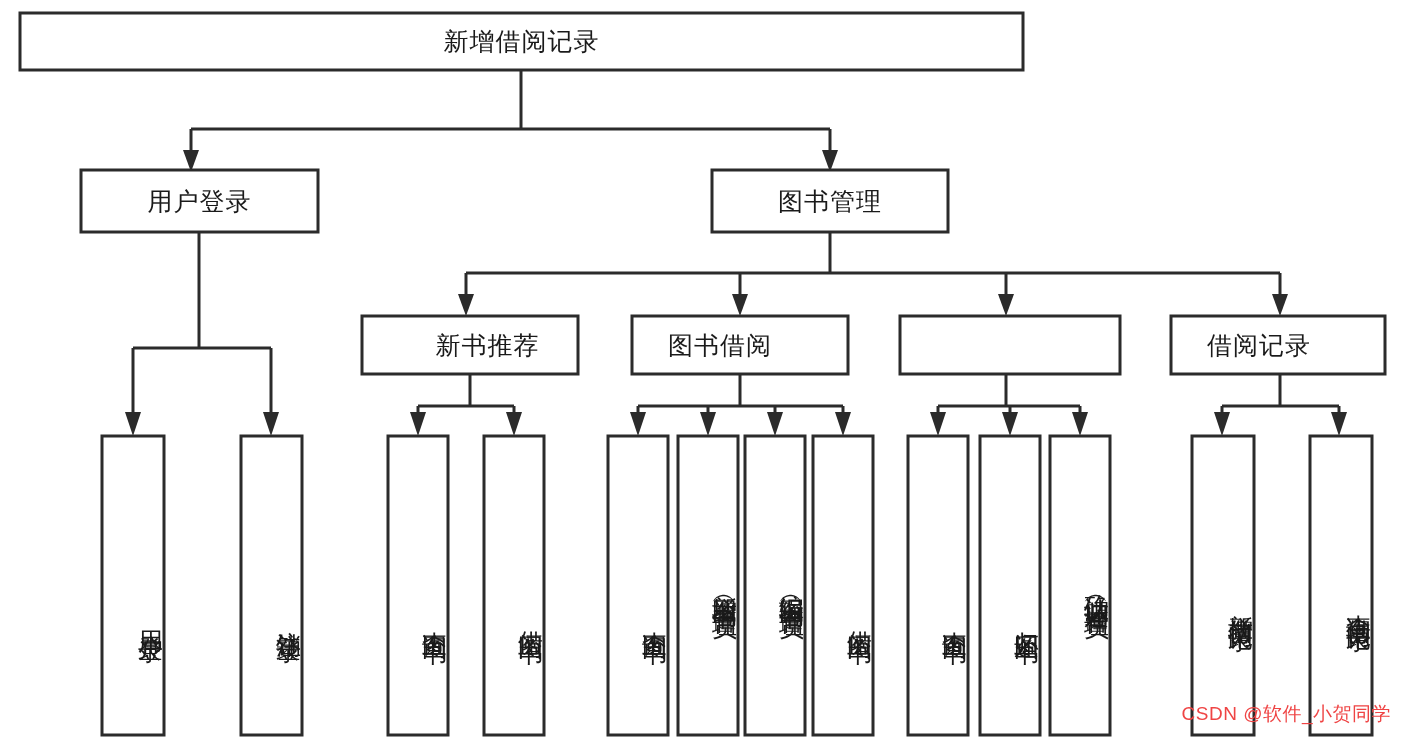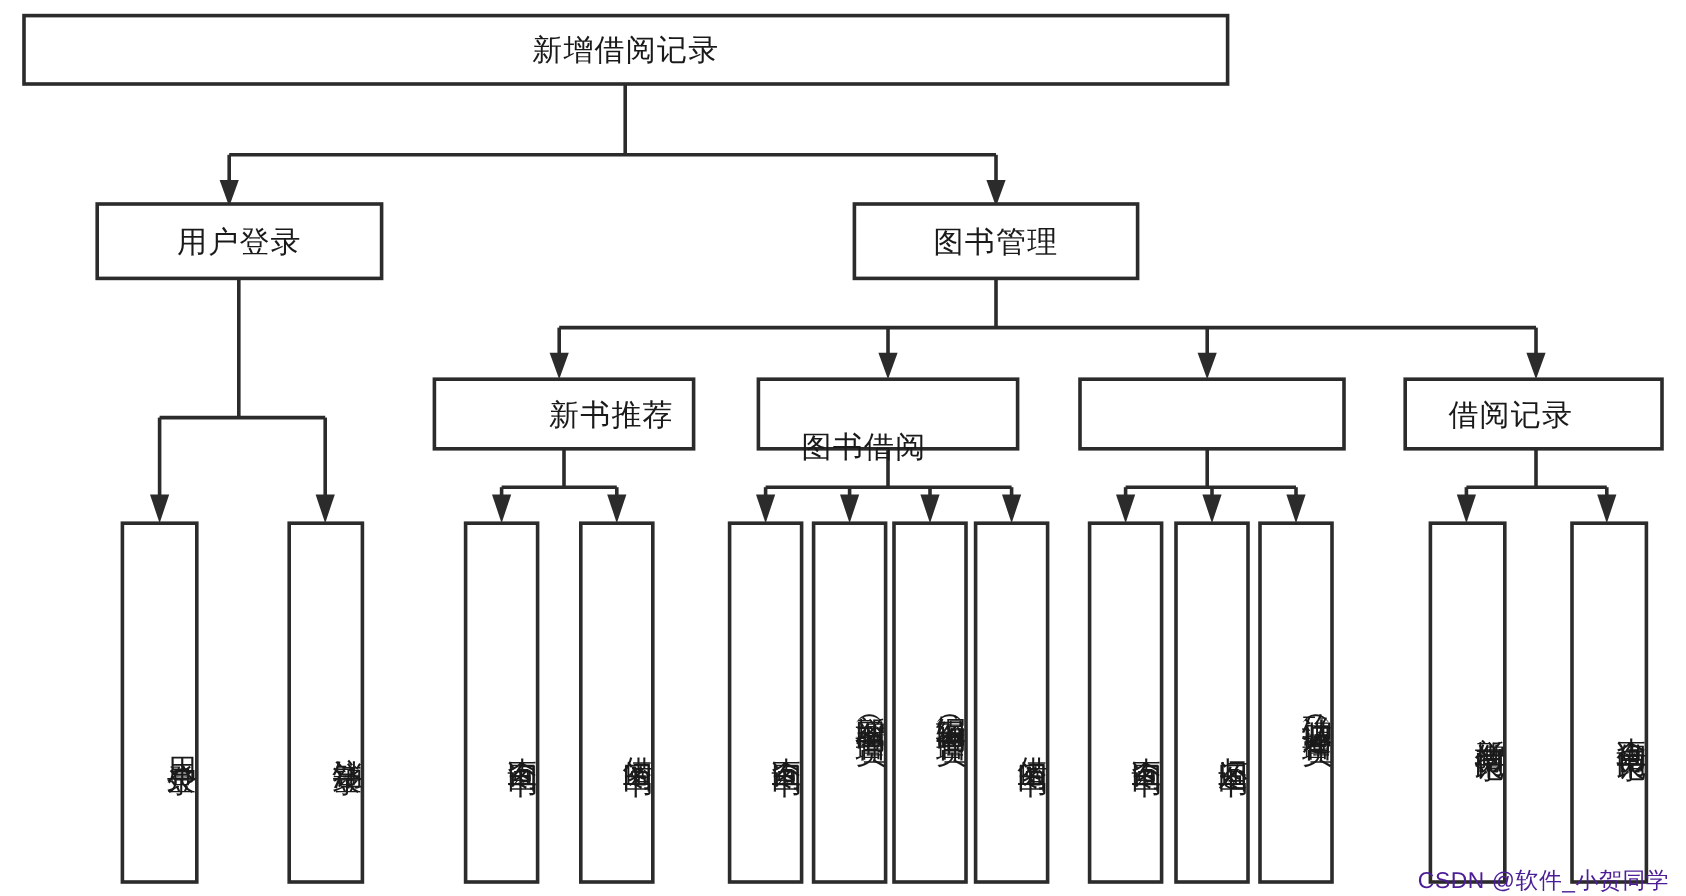--- a/index.html
+++ b/index.html
@@ -63,24 +63,24 @@
     font-family: "Liberation Sans", "DejaVu Sans", sans-serif;
     font-size: 25px;
     color: #1a1a1a;
     letter-spacing: 1px;
     white-space: nowrap;
     pointer-events: none;
   }
   #watermark {
     position: absolute;
     right: 14px;
-    bottom: 0;
+    bottom: 20px;
     font-family: "Liberation Sans", "DejaVu Sans", sans-serif;
     font-size: 19px;
-    color: #4c1d95;
+    color: #ef4444;
     letter-spacing: 0.5px;
     white-space: nowrap;
   }
 </style>
 </head>
 <body>
 
 <div id="diagram-root">
 
   <svg id="flow" viewBox="0 0 1405 747">
@@ -177,22 +177,22 @@
       <rect class="node-rect" x="1192" y="436" width="62" height="299"></rect>
       <rect class="node-rect" x="1310" y="436" width="62" height="299"></rect>
     </g>
   </svg>
 
   <div class="hlabel-wrap" style="left:20px;  top:13px;  width:1003px; height:57px;">新增借阅记录</div>
 
   <div class="hlabel-wrap" style="left:81px;  top:170px; width:237px; height:62px;">用户登录</div>
   <div class="hlabel-wrap" style="left:712px; top:170px; width:236px; height:62px;">图书管理</div>
 
-  <div class="hlabel-wrap" style="left:362px; top:316px; width:251px; height:58px;margin-left:22px;">新书推荐</div>
-  <div class="hlabel-wrap" style="left:632px; top:316px; width:176px; height:58px;margin-top:27px;">图书借阅</div>
+  <div class="hlabel-wrap" style="left:362px; top:316px; width:251px; height:58px;">新书推荐</div>
+  <div class="hlabel-wrap" style="left:632px; top:316px; width:176px; height:58px;">图书借阅</div>
   <div class="hlabel-wrap" style="left:1171px;top:316px; width:176px; height:58px;">借阅记录</div>
 
   <div class="vlabel-wrap" style="left:102px;  top:502px; width:62px; height:230px;">用户登录</div>
   <div class="vlabel-wrap" style="left:241px;  top:502px; width:61px; height:230px;">注销登录</div>
 
   <div class="vlabel-wrap" style="left:388px;  top:502px; width:60px; height:230px;">查询图书</div>
   <div class="vlabel-wrap" style="left:484px;  top:502px; width:60px; height:230px;">借阅图书</div>
 
   <div class="vlabel-wrap" style="left:608px;  top:502px; width:60px; height:230px;">查询图书</div>
   <div class="vlabel-wrap" style="left:678px;  top:444px; width:60px; height:288px;">新增图书（管理员）</div>

